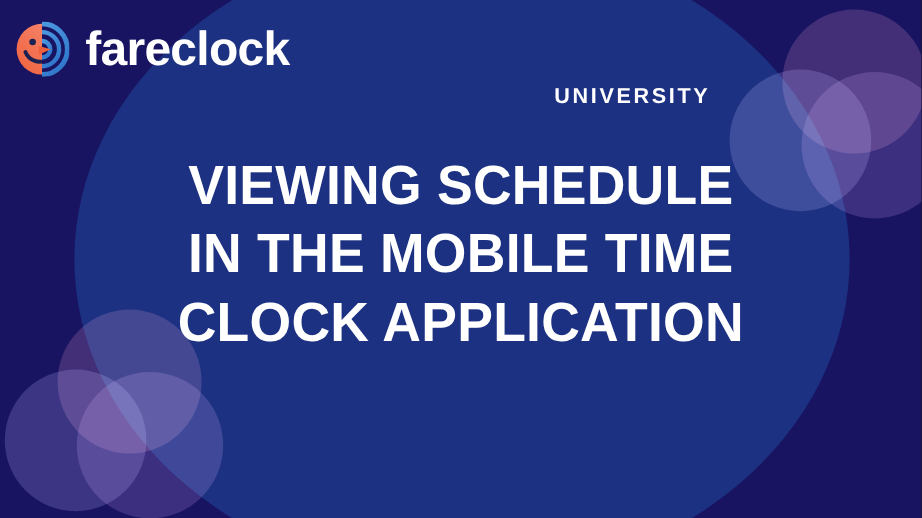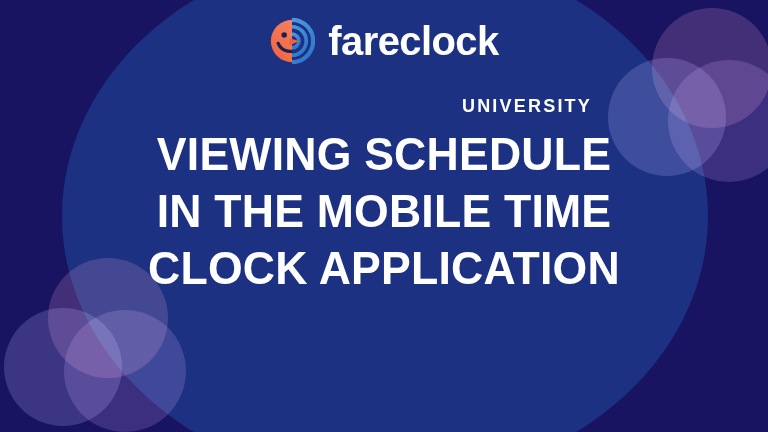--- a/index.html
+++ b/index.html
@@ -64,26 +64,26 @@
   }
   .bokeh.c3 {
     width: 122px; height: 122px;
     left: 78px; top: 58px;
     background: rgba(128, 96, 160, 0.30);
   }
 
   
   .logo-lockup {
     position: absolute;
-    left: 0;
+    left: 12px;
     right: 0;
     top: 18px;
     display: flex;
     flex-direction: column;
-    align-items: center;
+    align-items: flex-start;
   }
   .logo-row {
     display: flex;
     align-items: center;
     gap: 13px;
   }
   .logo-mark {
     width: 46px;
     height: 46px;
     display: block;
@@ -102,21 +102,21 @@
     font-size: 18px;
     font-weight: bold;
     letter-spacing: 2.2px;
     line-height: 1;
     margin-top: 7px;
     margin-right: -4px;
     align-self: flex-end;
     padding-right: 180px;
     white-space: nowrap;
   }
-  .logo-sub-inner { display: inline-block; margin-top: 26px; }
+  .logo-sub-inner { display: inline-block; }
 
   
   .headline {
     position: absolute;
     left: 0;
     right: 0;
     top: 126px;
     text-align: center;
     color: #FFFFFF;
     font-size: 46px;

